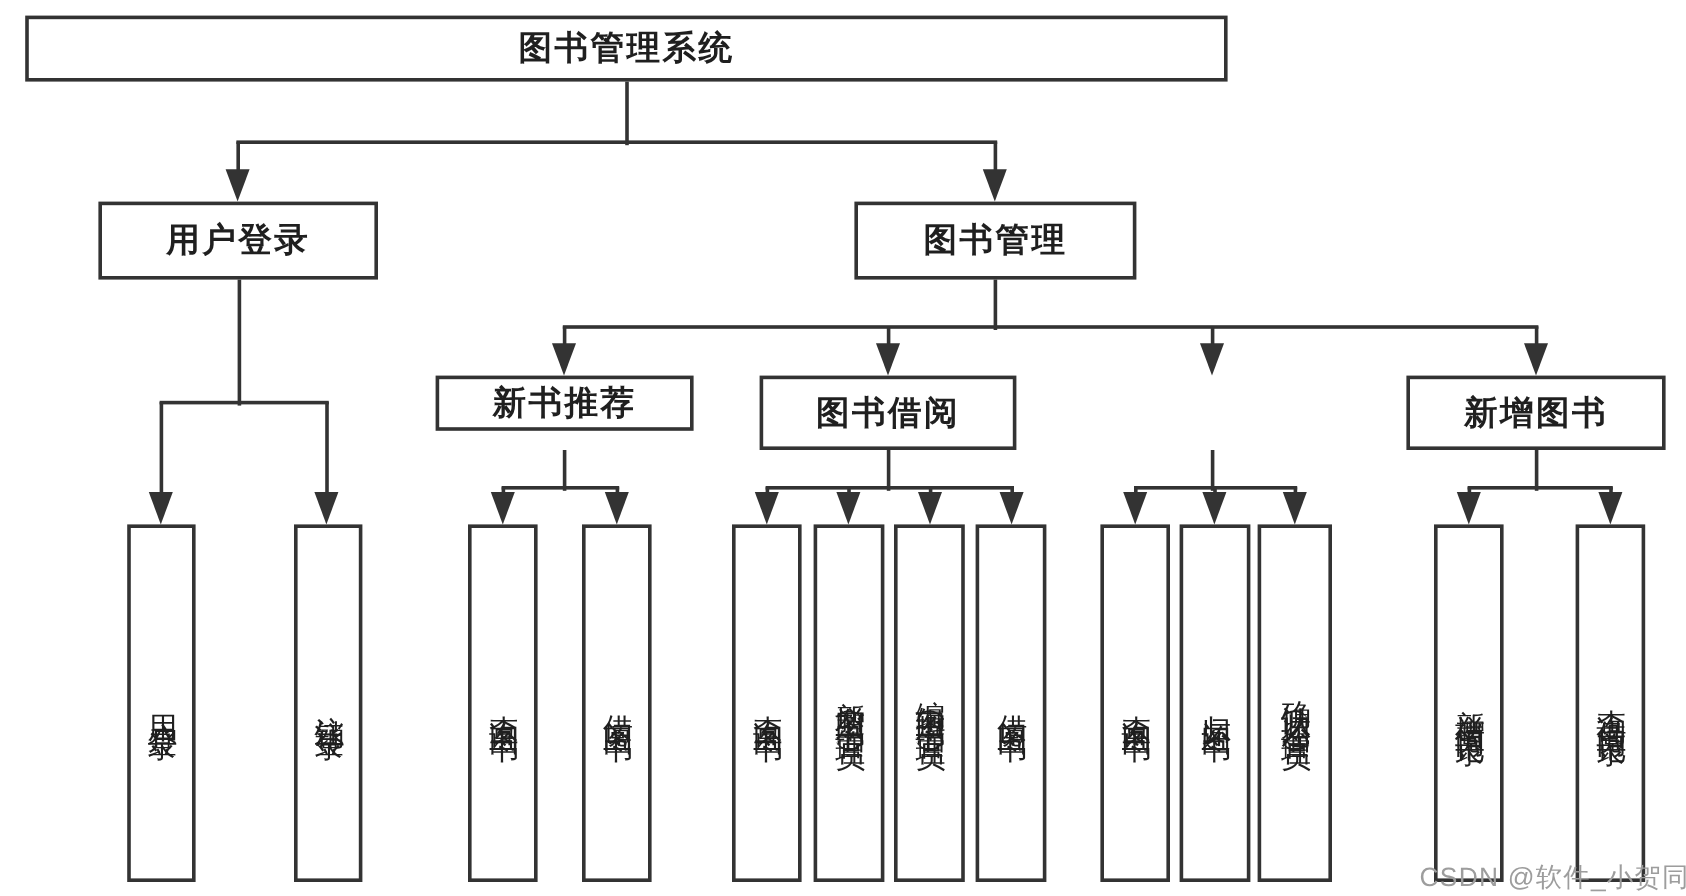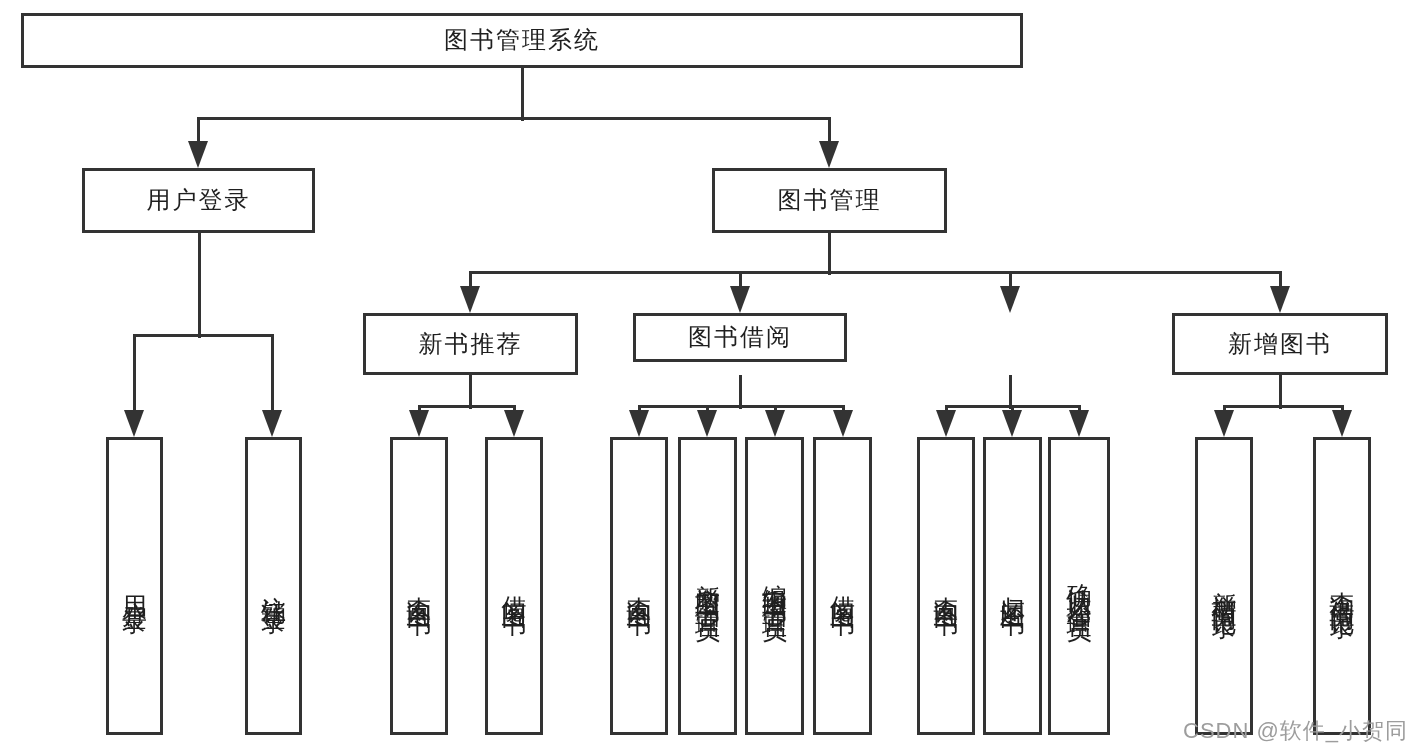--- a/index.html
+++ b/index.html
@@ -21,24 +21,25 @@
     position:absolute;
     box-sizing:border-box;
     background:#ffffff;
     border:3px solid var(--line);
     display:flex;
     align-items:center;
     justify-content:center;
     text-align:center;
   }
   .box.h{
-    font-size:24px;
+    font-size:28px;
     letter-spacing:2px;
     line-height:1.1;
     white-space:nowrap;
+    font-weight:bold;
   }
   .box.v{
     writing-mode:vertical-rl;
     font-size:25px;
     letter-spacing:5px;
     line-height:1.0;
     white-space:nowrap;
   }
   .vline,.hline{position:absolute;background:var(--line);}
   .arrow{
@@ -66,24 +67,24 @@
     <span>图书管理系统</span>
   </div>
 
   <div class="box h" style="left:82px;top:168px;width:233px;height:65px;">
     <span>用户登录</span>
   </div>
   <div class="box h" style="left:712px;top:168px;width:235px;height:65px;">
     <span>图书管理</span>
   </div>
 
-  <div class="box h" style="left:363px;top:313px;width:215px;height:62px;">
+  <div class="box h" style="left:363px;top:313px;width:215px;height:46px;">
     <span>新书推荐</span>
   </div>
-  <div class="box h" style="left:633px;top:313px;width:214px;height:49px;">
+  <div class="box h" style="left:633px;top:313px;width:214px;height:62px;">
     <span>图书借阅</span>
   </div>
   <div class="box h" style="left:1172px;top:313px;width:216px;height:62px;">
     <span>新增图书</span>
   </div>
 
   <div class="box v" style="left:106px;top:437px;width:57px;height:298px;">
     <span>用户登录</span>
   </div>
   <div class="box v" style="left:245px;top:437px;width:57px;height:298px;">

